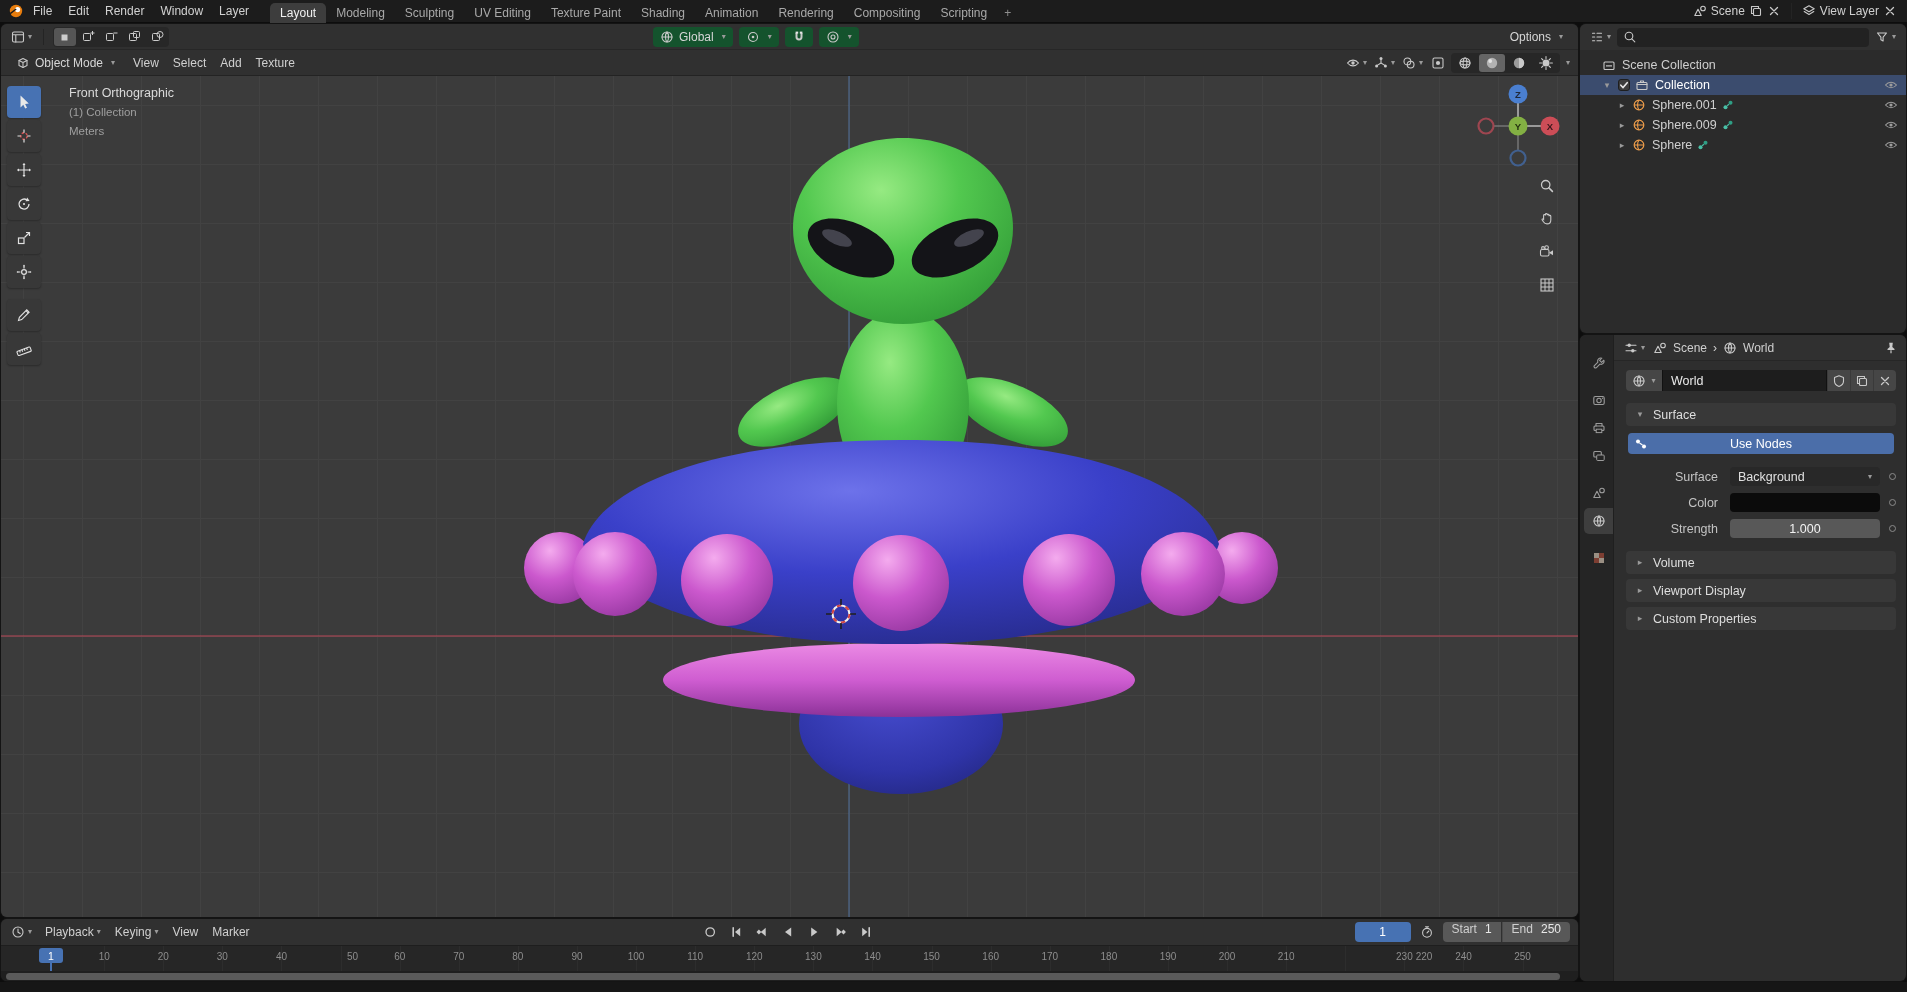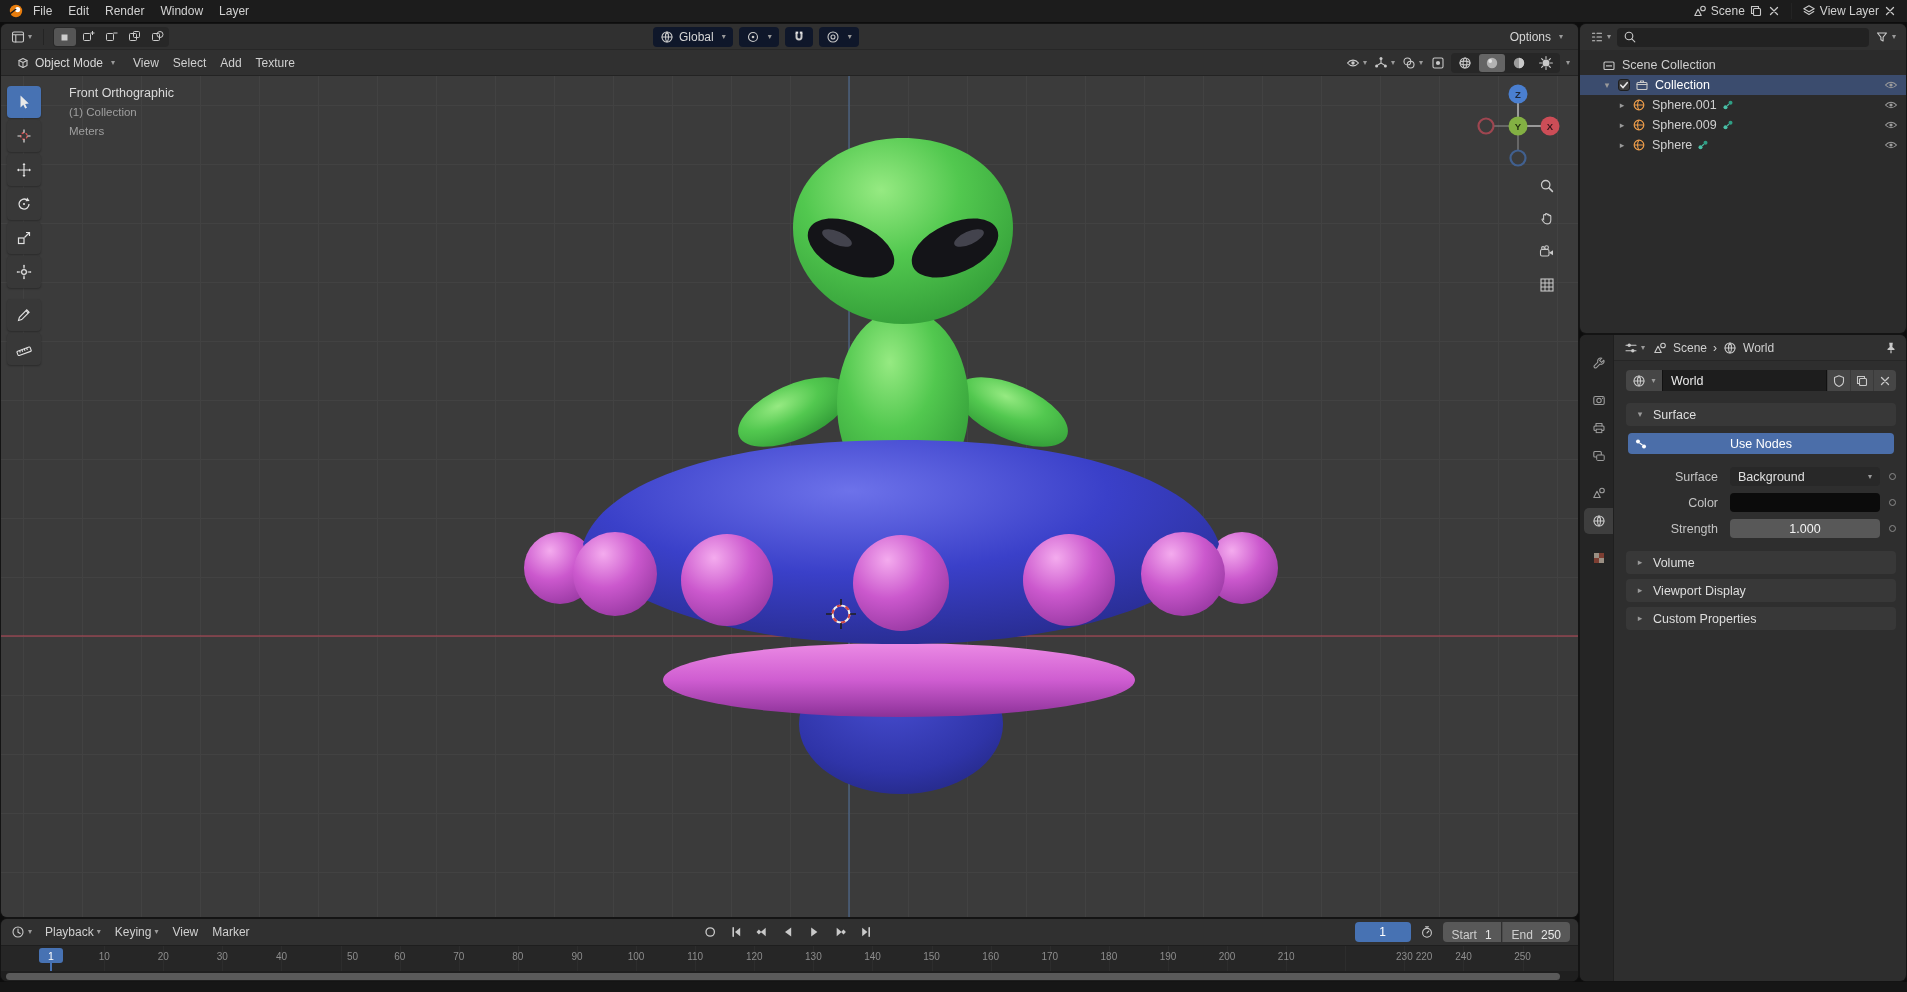--- a/index.html
+++ b/index.html
@@ -22,21 +22,21 @@
   #topbar-right{margin-left:auto;display:flex;align-items:center;gap:5px;padding-right:2px}
   .tb-group{display:flex;align-items:center;gap:4px}
   .tb-label{color:#d0d0d0}
 
   
   .editor{position:absolute;background:#2e2e2e;border-radius:6px;overflow:hidden;
     box-shadow:0 0 0 1px #141414}
   .hdr{height:26px;min-height:26px;background:#303030;display:flex;align-items:center;
     padding:0 8px;gap:4px;position:relative}
   .hmenu{padding:3px 7px;color:#d0d0d0;border-radius:3px;white-space:nowrap;display:inline-flex;align-items:center}
-  .pill{display:inline-flex;align-items:center;gap:5px;background:#0f172a;height:20px;
+  .pill{display:inline-flex;align-items:center;gap:5px;background:#14532d;height:20px;
     padding:0 7px;border-radius:4px;color:#d6d6d6;white-space:nowrap}
   .pill.flat{background:transparent}
   .ibtn{display:inline-flex;align-items:center;justify-content:center;height:20px;min-width:20px;border-radius:3px;padding:0 2px}
 
   
   #viewport{left:1px;top:24px;width:1577px;height:893px;display:flex;flex-direction:column}
   #vp-toolhdr{border-bottom:1px solid #272727}
   #vp-mainhdr{border-bottom:1px solid #232323}
   #vp-toolhdr .center{position:absolute;left:652px;display:flex;gap:6px;align-items:center}
   #vp-toolhdr .right{margin-left:auto}
@@ -111,21 +111,21 @@
   .anim-dot i{width:7px;height:7px;border:1.5px solid #8a8a8a;border-radius:50%}
 
   
   #timeline{left:1px;top:919px;width:1577px;height:62px;display:flex;flex-direction:column;background:#2a2a2a}
   #tl-hdr{background:#303030}
   #tl-transport{position:absolute;left:50%;transform:translateX(-51%);display:flex;gap:2px;align-items:center}
   .tbtn{width:24px;height:20px;display:flex;align-items:center;justify-content:center;border-radius:3px}
   #tl-right{margin-left:auto;display:flex;align-items:center;gap:6px}
   .framefield{width:56px;height:20px;background:#4772b3;border-radius:4px;color:#fff;
     display:flex;align-items:center;justify-content:center}
-  .rangepill{height:20px;background:#585858;display:flex;align-items:flex-end;padding:0 9px;
+  .rangepill{height:20px;background:#585858;display:flex;align-items:flex-start;padding:0 9px;
     gap:8px;color:#e8e8e8}
   .rangepill .rl{color:#cfcfcf}
   .rangepill.start{border-radius:4px 0 0 4px;margin-right:-5px}
   .rangepill.end{border-radius:0 4px 4px 0;border-left:1px solid #4a4a4a}
   #tl-ruler{position:relative;flex:1;background:#262626;border-top:1px solid #1e1e1e;overflow:hidden}
   .ticknum{position:absolute;top:5px;width:24px;text-align:center;font-size:10px;color:#8d8d8d}
   .tickline{position:absolute;top:0;bottom:0;width:1px;background:#2d2d2d}
   #playhead{position:absolute;left:38px;top:2px;width:24px;height:15px;background:#4772b3;
     border-radius:3px;color:#fff;font-size:10.5px;display:flex;align-items:center;justify-content:center;z-index:2}
   #playline{position:absolute;left:49px;top:16px;bottom:0;width:2px;background:#4772b3;z-index:1}
@@ -141,20 +141,33 @@
 
   <div id="topbar">
     <span class="ic">
       <svg width="16" height="16" viewBox="0 0 16 16">
           <circle cx="8" cy="8" r="6.2" fill="#e87d0d"></circle>
           <circle cx="9.6" cy="6.6" r="2.6" fill="#fff"></circle>
           <path d="M2.2 10.6 8.2 6" stroke="#1c1c1c" stroke-width="1.4"></path>
         </svg>
     </span>
     <nav id="topbar-menus"><span class="tmenu">File</span><span class="tmenu">Edit</span><span class="tmenu">Render</span><span class="tmenu">Window</span><span class="tmenu">Layer</span></nav>
+    <div id="workspaces">
+        <span class="wtab active">Layout</span>
+        <span class="wtab">Modeling</span>
+        <span class="wtab">Sculpting</span>
+        <span class="wtab">UV Editing</span>
+        <span class="wtab">Texture Paint</span>
+        <span class="wtab">Shading</span>
+        <span class="wtab">Animation</span>
+        <span class="wtab">Rendering</span>
+        <span class="wtab">Compositing</span>
+        <span class="wtab">Scripting</span>
+        <span class="wtab plus">+</span>
+      </div>
     <div id="topbar-right">
       <span class="tb-group">
         <span class="ic">
             <svg width="14" height="14" viewBox="0 0 14 14" xmlns="http://www.w3.org/2000/svg">
               <circle cx="10" cy="4.5" r="2.3" stroke="#c9c9c9" fill="none" stroke-width="1.1" stroke-linecap="round" stroke-linejoin="round"></circle>
               <path d="M1.8 11.5 5 5.2l3.2 6.3Z" stroke="#c9c9c9" fill="none" stroke-width="1.1" stroke-linecap="round" stroke-linejoin="round"></path>
             </svg>
           </span>
         <span class="tb-label">Scene</span>
         <span class="ic">

